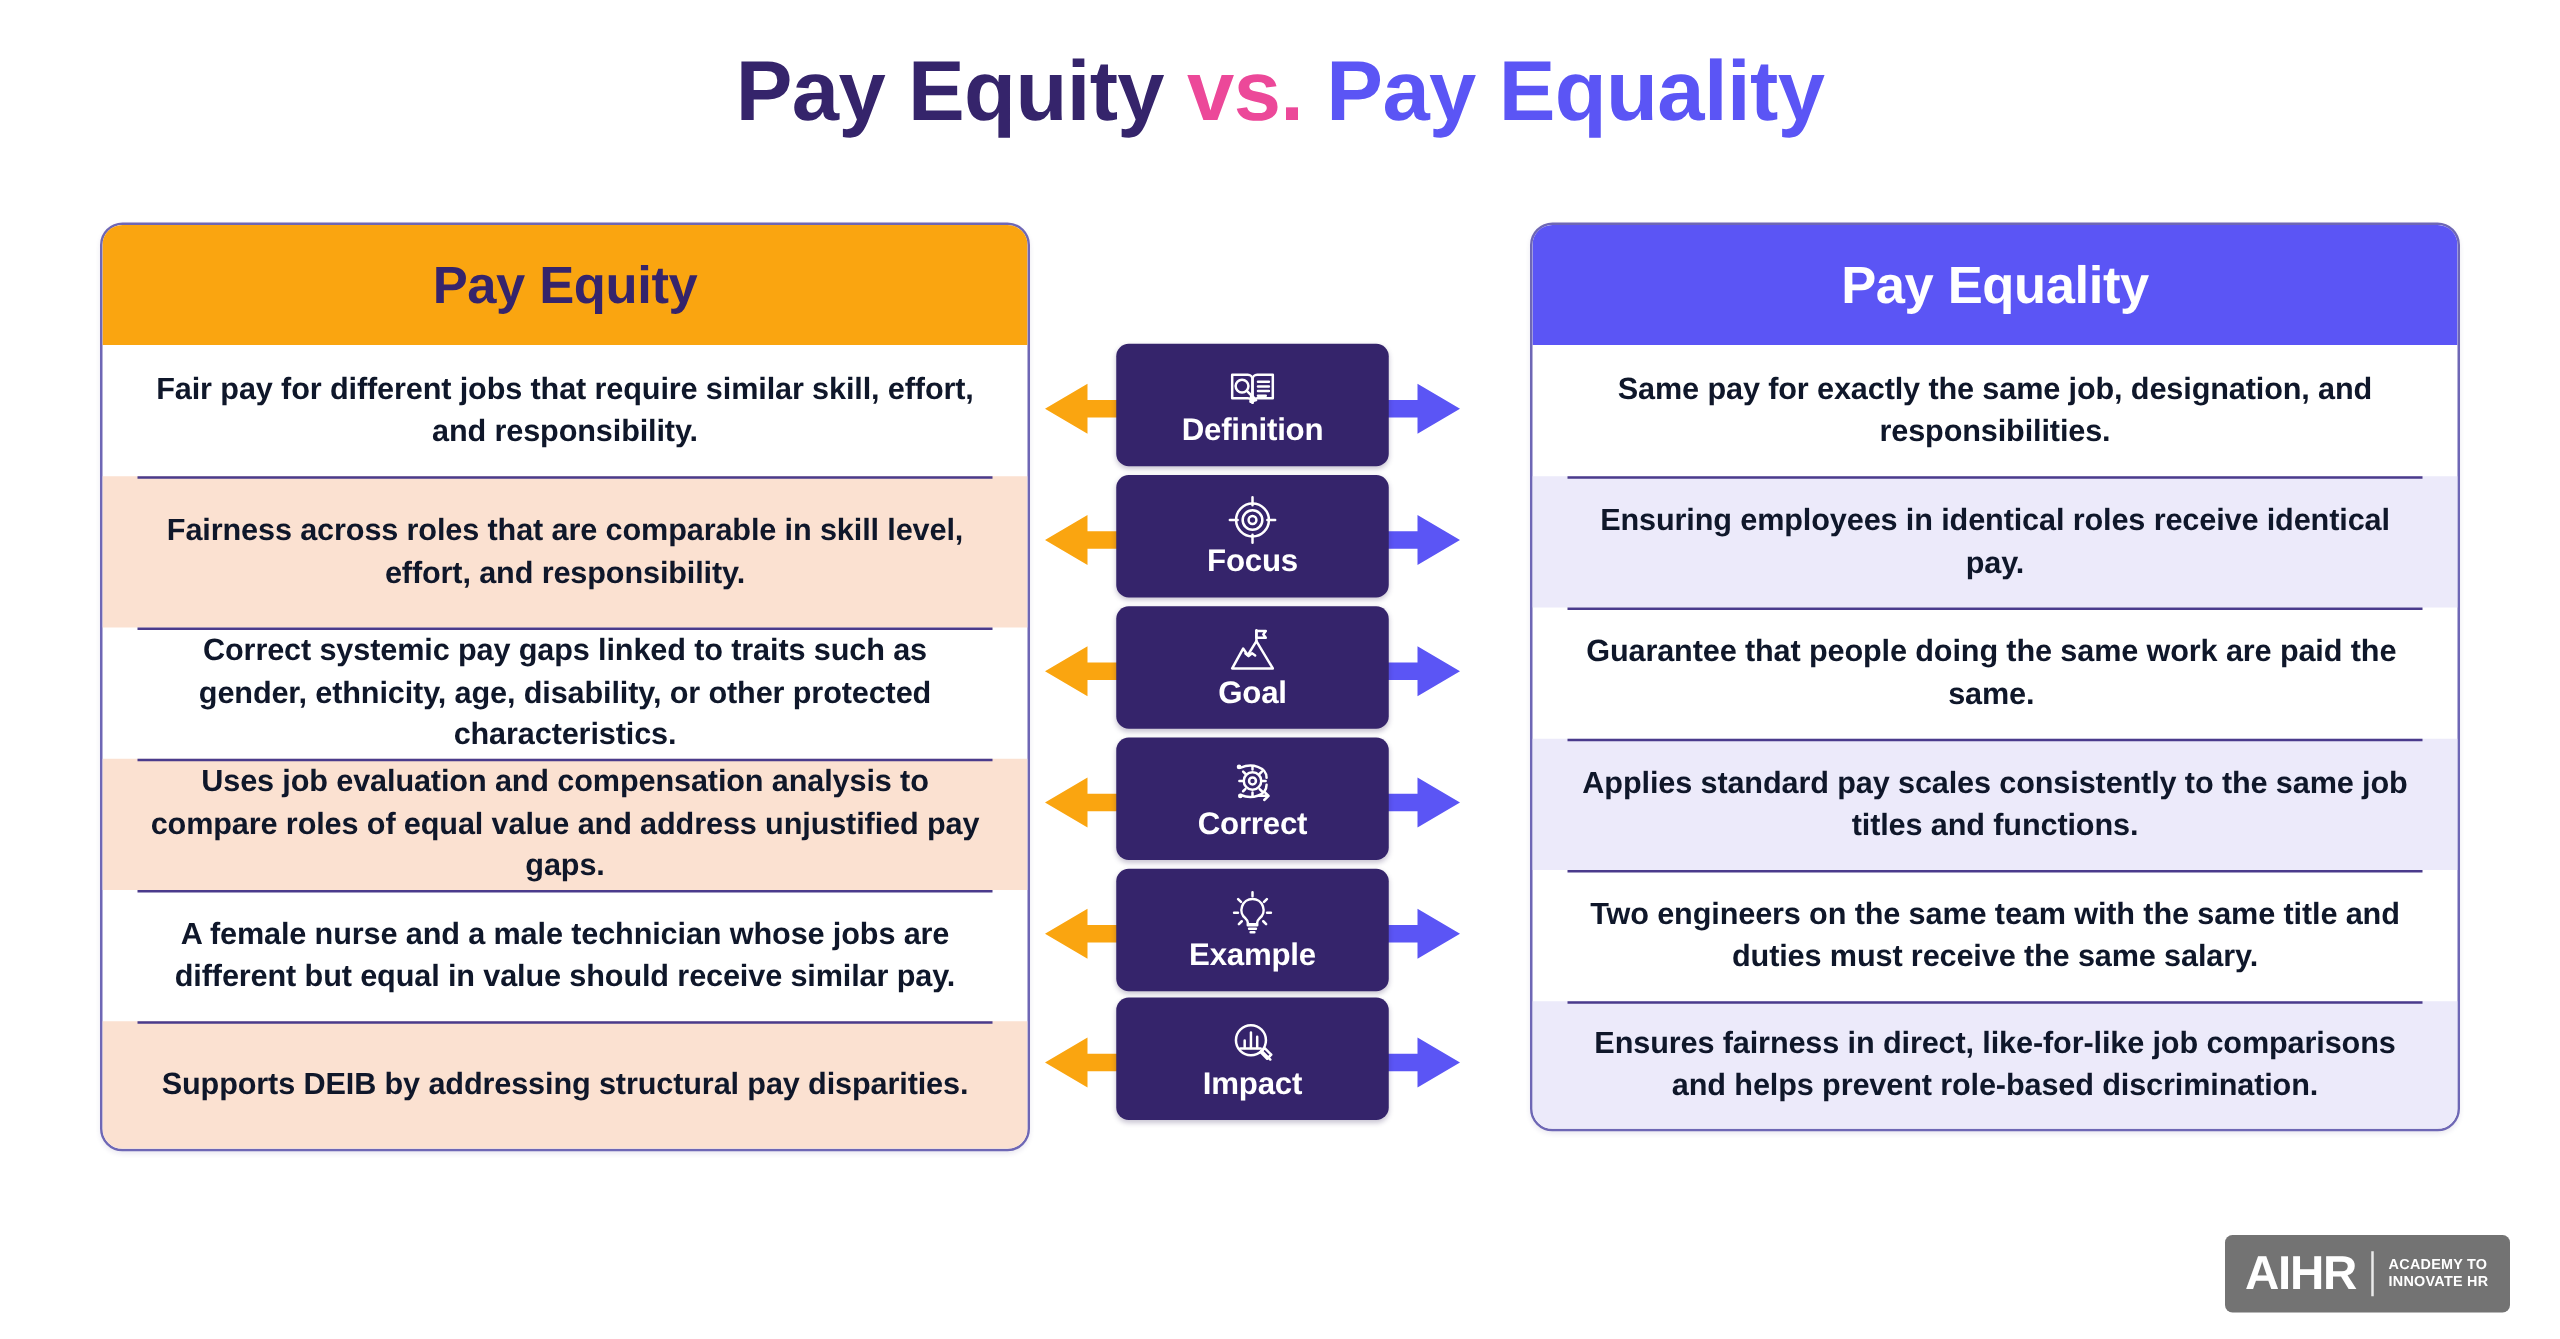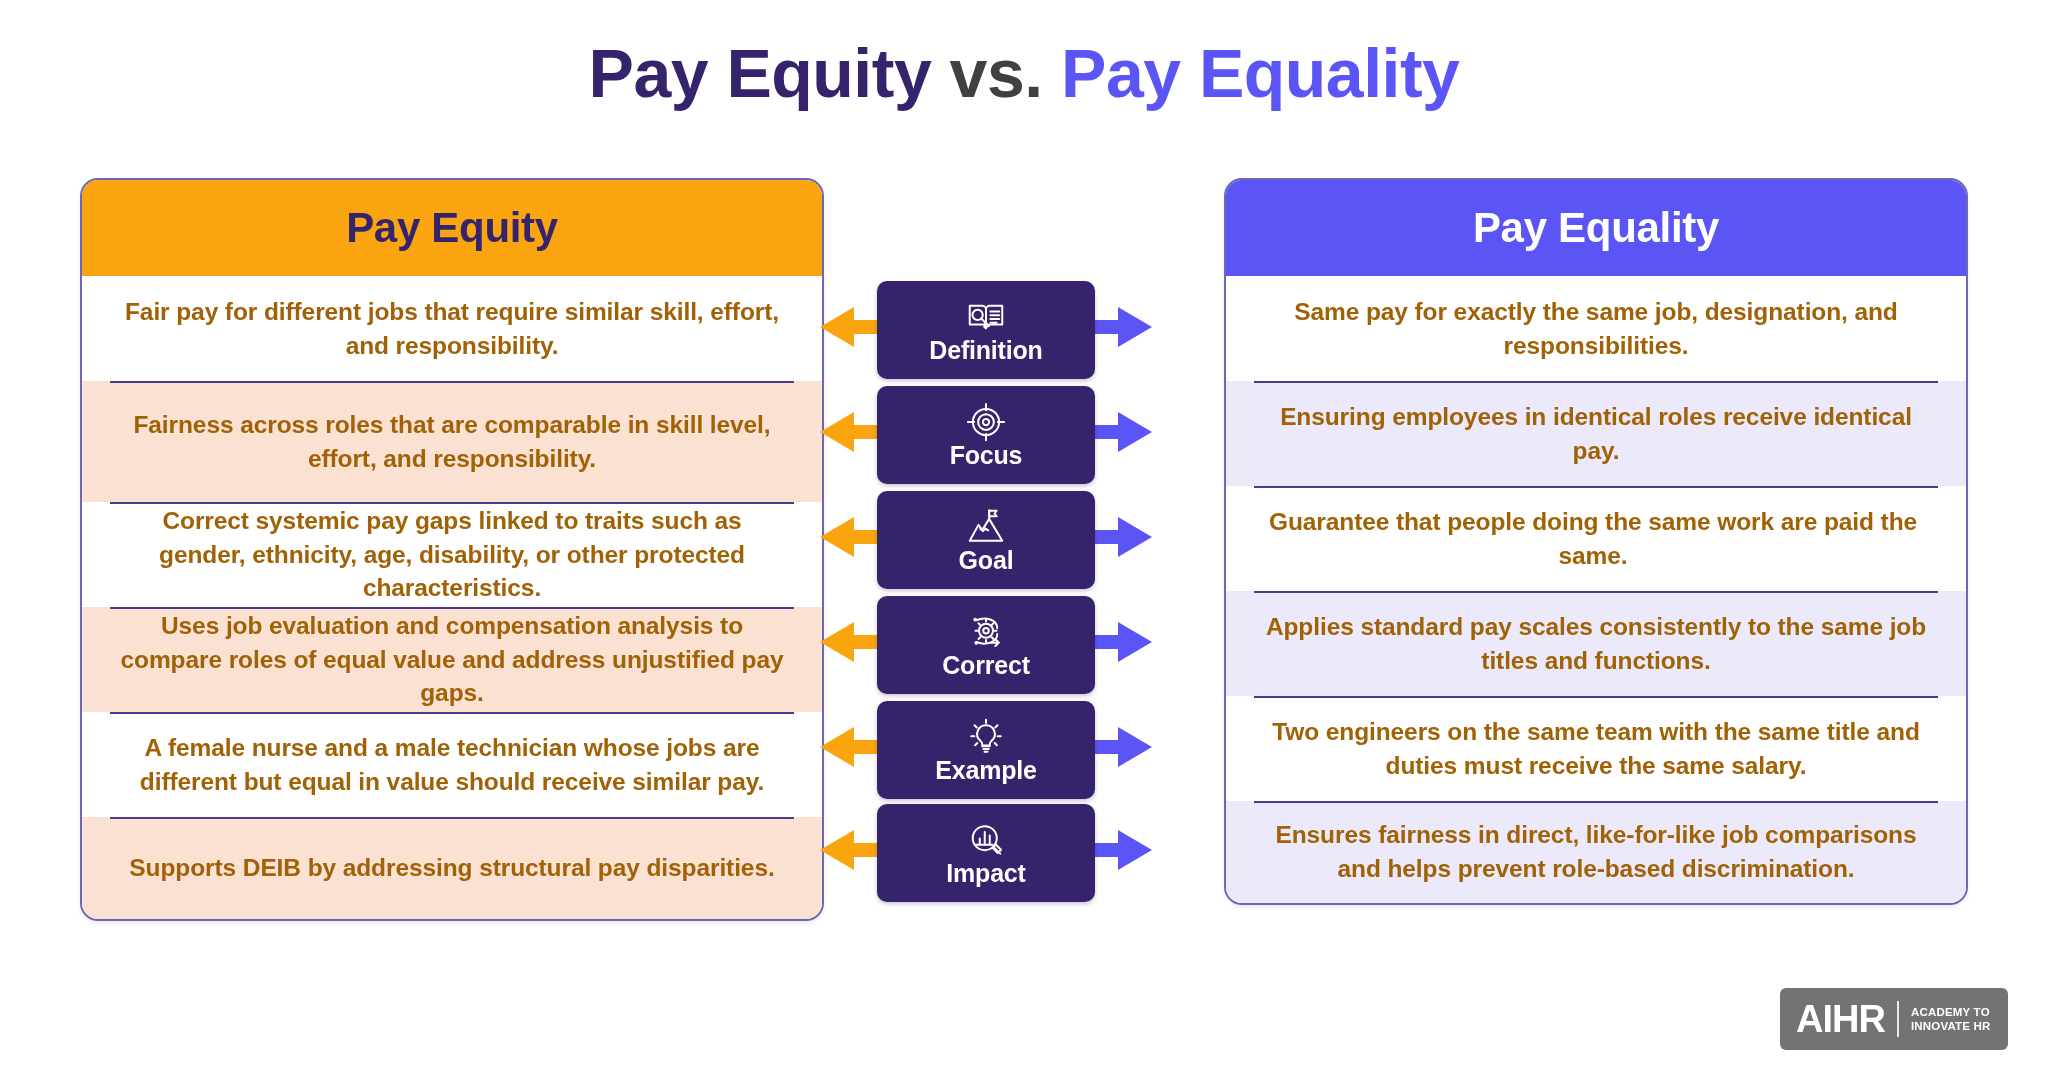--- a/index.html
+++ b/index.html
@@ -23,21 +23,21 @@
     left: 0;
     width: 2048px;
     text-align: center;
     font-size: 68px;
     font-weight: bold;
     letter-spacing: -0.5px;
     line-height: 1.1;
     white-space: nowrap;
   }
   .title .t-equity { color: #35246b; }
-  .title .t-vs     { color: #404040; }
+  .title .t-vs     { color: #ec4899; }
   .title .t-equality { color: #5b55f5; }
 
   
   .board {
     position: absolute;
     top: 178px;
     left: 0;
     width: 2048px;
     height: 760px;
   }
@@ -74,21 +74,21 @@
   }
 
   .row {
     position: relative;
     box-sizing: border-box;
     display: flex;
     align-items: center;
     justify-content: center;
     text-align: center;
     padding: 0 34px;
-    color: #a16207;
+    color: #0f172a;
     font-size: 24.5px;
     font-weight: bold;
     line-height: 1.38;
     letter-spacing: -0.1px;
   }
   
   .row::before {
     content: "";
     position: absolute;
     top: 0;
@@ -105,25 +105,25 @@
   
   .center {
     position: absolute;
     top: 0;
     left: 824px;
     width: 400px;
     height: 760px;
   }
   .badge-row {
     position: absolute;
-    left: 0;
+    left: 16px;
     width: 324px;
     height: 104px;
     display: flex;
-    align-items: flex-end;
+    align-items: flex-start;
     justify-content: center;
   }
   .badge {
     width: 218px;
     height: 98px;
     background: #35246b;
     border-radius: 10px;
     display: flex;
     flex-direction: column;
     align-items: center;

